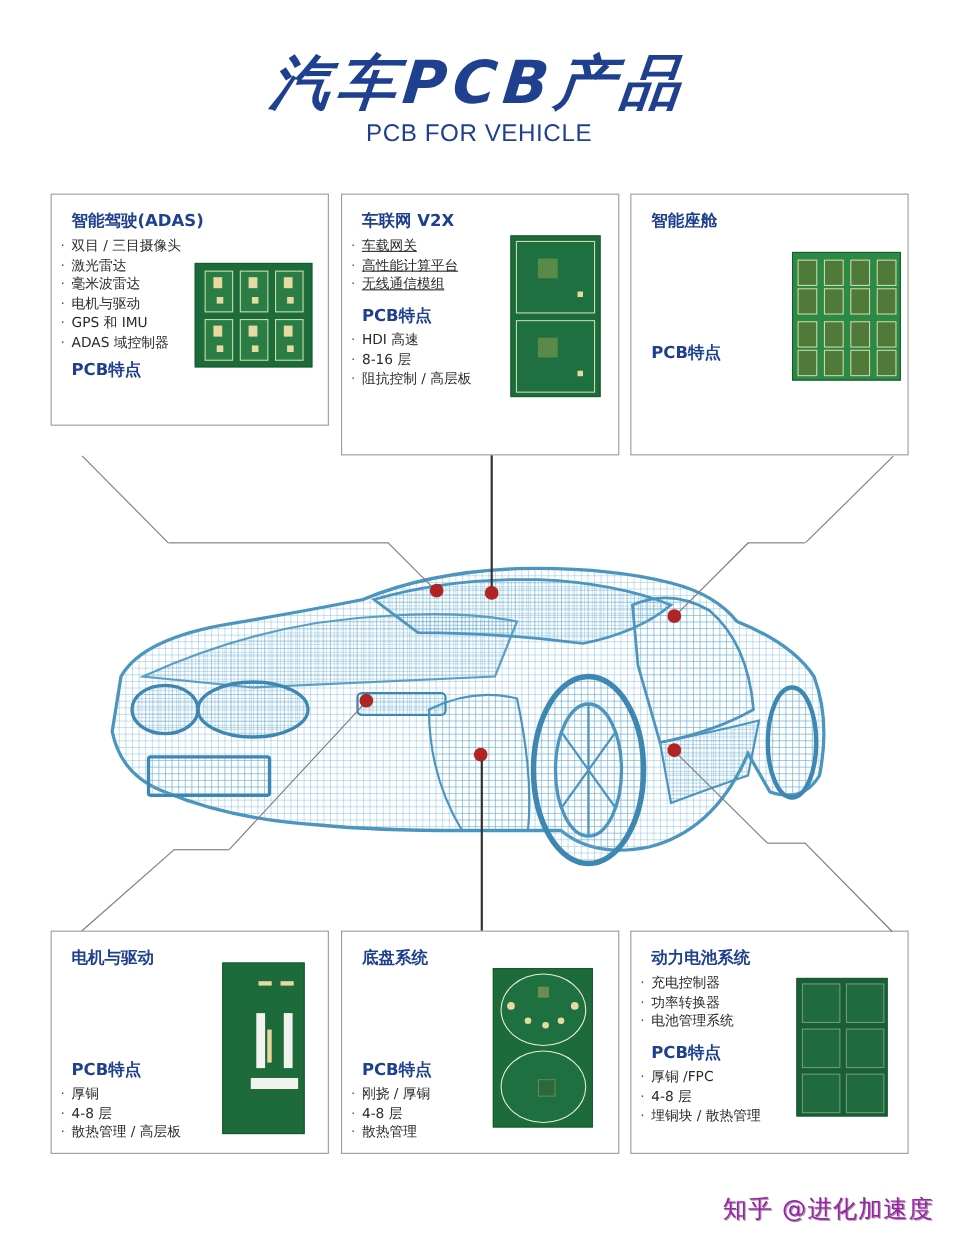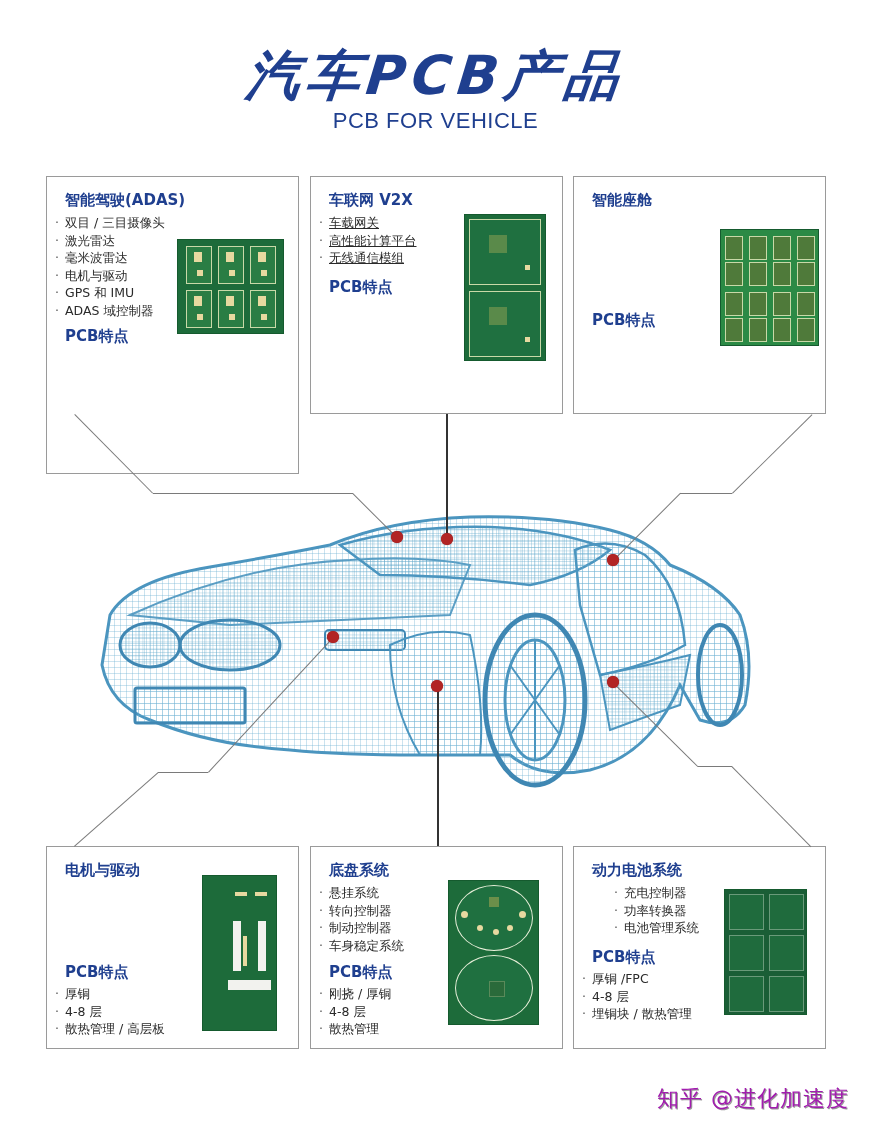--- a/index.html
+++ b/index.html
@@ -34,21 +34,21 @@
 
   .watermark { position: absolute; right: 22px; top: 1084px; font-size: 22px; color: #a21caf; letter-spacing: 1px;
     text-shadow: 1px 1px 0 #9a9a9a; }
 </style>
 </head>
 <body>
 
 <div class="title">汽车PCB产品</div>
 <div class="subtitle">PCB FOR VEHICLE</div>
 
-<div class="card" style="left:46px;top:176px;width:253px;height:298px;">
+<div class="card" style="left:46px;top:176px;width:253px;height:211px;">
   <div class="ct">智能驾驶(ADAS)</div>
   <ul style="top:37px;">
     <li><span class="dot">·</span><span>双目 / 三目摄像头</span></li>
     <li><span class="dot">·</span><span>激光雷达</span></li>
     <li><span class="dot">·</span><span>毫米波雷达</span></li>
     <li><span class="dot">·</span><span>电机与驱动</span></li>
     <li><span class="dot">·</span><span>GPS 和 IMU</span></li>
     <li><span class="dot">·</span><span>ADAS 域控制器</span></li>
   </ul>
   <div class="pt" style="top:150px;">PCB特点</div>
@@ -75,20 +75,25 @@
 </div>
 
 <div class="card" style="left:310px;top:176px;width:253px;height:238px;">
   <div class="ct">车联网 V2X</div>
   <ul style="top:37px;text-decoration:underline;">
     <li><span class="dot">·</span><span>车载网关</span></li>
     <li><span class="dot">·</span><span>高性能计算平台</span></li>
     <li><span class="dot">·</span><span>无线通信模组</span></li>
   </ul>
   <div class="pt" style="top:101px;">PCB特点</div>
+  <ul style="top:123px;">
+    <li><span class="dot">·</span><span>HDI 高速</span></li>
+    <li><span class="dot">·</span><span>8-16 层</span></li>
+    <li><span class="dot">·</span><span>阻抗控制 / 高层板</span></li>
+  </ul>
   <div class="pcb" style="left:153px;top:37px;width:82px;height:147px;">
     <div class="cell" style="left:4px;top:4px;width:72px;height:66px;background:#1f7040;"></div>
     <div class="cell" style="left:4px;top:76px;width:72px;height:66px;background:#1f7040;"></div>
     <div class="tr" style="left:24px;top:20px;width:18px;height:18px;background:#5a8a4a;"></div>
     <div class="tr" style="left:24px;top:92px;width:18px;height:18px;background:#5a8a4a;"></div>
     <div class="pad" style="left:60px;top:50px;width:5px;height:5px;"></div>
     <div class="pad" style="left:60px;top:122px;width:5px;height:5px;"></div>
   </div>
 </div>
 
@@ -128,26 +133,20 @@
     <div class="pad" style="left:55px;top:45px;width:8px;height:50px;background:#f2f2ee;"></div>
     <div class="pad" style="left:25px;top:104px;width:43px;height:10px;background:#f2f2ee;"></div>
     <div class="pad" style="left:32px;top:16px;width:12px;height:4px;"></div>
     <div class="pad" style="left:52px;top:16px;width:12px;height:4px;"></div>
     <div class="pad" style="left:40px;top:60px;width:4px;height:30px;"></div>
   </div>
 </div>
 
 <div class="card" style="left:310px;top:846px;width:253px;height:203px;">
   <div class="ct">底盘系统</div>
-  <ul style="top:37px;">
-    <li><span class="dot">·</span><span>悬挂系统</span></li>
-    <li><span class="dot">·</span><span>转向控制器</span></li>
-    <li><span class="dot">·</span><span>制动控制器</span></li>
-    <li><span class="dot">·</span><span>车身稳定系统</span></li>
-  </ul>
   <div class="pt" style="top:116px;">PCB特点</div>
   <ul style="top:138px;">
     <li><span class="dot">·</span><span>刚挠 / 厚铜</span></li>
     <li><span class="dot">·</span><span>4-8 层</span></li>
     <li><span class="dot">·</span><span>散热管理</span></li>
   </ul>
   <div class="pcb" style="left:137px;top:33px;width:91px;height:145px;">
     <div class="cell" style="left:6px;top:4px;width:78px;height:66px;border-radius:50%;background:#1f7040;border:1.5px solid #e6eed8;"></div>
     <div class="cell" style="left:6px;top:74px;width:78px;height:66px;border-radius:50%;background:#1f7040;border:1.5px solid #e6eed8;"></div>
     <div class="pad" style="left:12px;top:30px;width:7px;height:7px;border-radius:50%;"></div>
@@ -155,21 +154,21 @@
     <div class="pad" style="left:28px;top:44px;width:6px;height:6px;border-radius:50%;"></div>
     <div class="pad" style="left:44px;top:48px;width:6px;height:6px;border-radius:50%;"></div>
     <div class="pad" style="left:58px;top:44px;width:6px;height:6px;border-radius:50%;"></div>
     <div class="tr" style="left:40px;top:16px;width:10px;height:10px;background:#6b8f4a;"></div>
     <div class="tr" style="left:40px;top:100px;width:16px;height:16px;background:#2a6a3a;border:1px solid #5a8a5a;"></div>
   </div>
 </div>
 
 <div class="card" style="left:573px;top:846px;width:253px;height:203px;">
   <div class="ct">动力电池系统</div>
-  <ul style="top:37px;margin-left:32px;">
+  <ul style="top:37px;">
     <li><span class="dot">·</span><span>充电控制器</span></li>
     <li><span class="dot">·</span><span>功率转换器</span></li>
     <li><span class="dot">·</span><span>电池管理系统</span></li>
   </ul>
   <div class="pt" style="top:101px;">PCB特点</div>
   <ul style="top:123px;">
     <li><span class="dot">·</span><span>厚铜 /FPC</span></li>
     <li><span class="dot">·</span><span>4-8 层</span></li>
     <li><span class="dot">·</span><span>埋铜块 / 散热管理</span></li>
   </ul>

